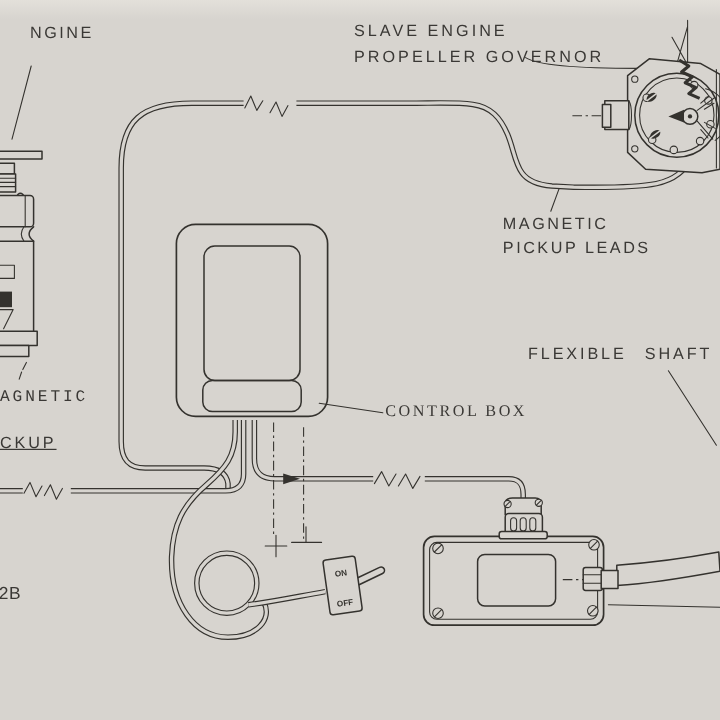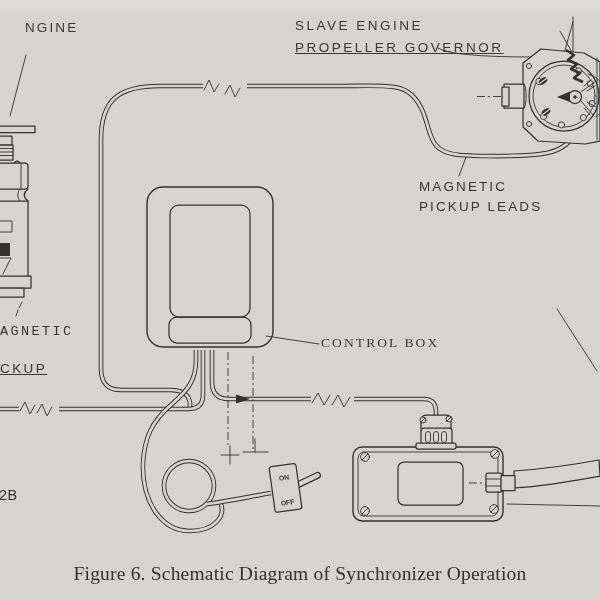--- a/index.html
+++ b/index.html
@@ -214,28 +214,28 @@
     <use href="#lever" class="lever-in"></use>
     <rect class="fillp ln" x="272" y="465" width="27" height="46" rx="2.5"></rect>
     <text class="swtxt" x="285.5" y="480">ON</text>
     <text class="swtxt" x="285.5" y="505">OFF</text>
   </g>
 </svg>
 
 <div class="lbl" style="left:1px;top:21px;margin-left:24px;">NGINE</div>
 
 <div class="lbl" style="left:295px;top:19px;letter-spacing:2.5px;">SLAVE ENGINE</div>
-<div class="lbl" style="left:295px;top:41px;letter-spacing:2.5px;text-decoration:underline;">PROPELLER GOVERNOR</div>
+<div class="lbl" style="left:295px;top:41px;letter-spacing:2.5px;">PROPELLER GOVERNOR</div>
 
 <div class="lbl" style="left:419px;top:180px;">MAGNETIC</div>
 <div class="lbl" style="left:419px;top:200px;">PICKUP LEADS</div>
 
+<div class="lbl" style="left:440px;top:288px;letter-spacing:2.4px;word-spacing:9px;">FLEXIBLE SHAFT</div>
 
 <div class="lbl" style="left:321px;top:336px;font-family:Liberation Serif, serif;">CONTROL BOX</div>
 
 <div class="lbl" style="left:0px;top:325px;letter-spacing:2.4px;font-family:Liberation Mono, monospace;">AGNETIC</div>
 <div class="lbl" style="left:0px;top:362px;letter-spacing:2.4px;text-decoration:underline;">CKUP</div>
 
 <div class="lbl" style="left:-1px;top:488px;font-size:14.5px;letter-spacing:.5px;">2B</div>
 
-<div class="caption">Figure 6. Schematic Diagram of Synchronizer Operation</div>
 
 </div>
 
 </body></html>

